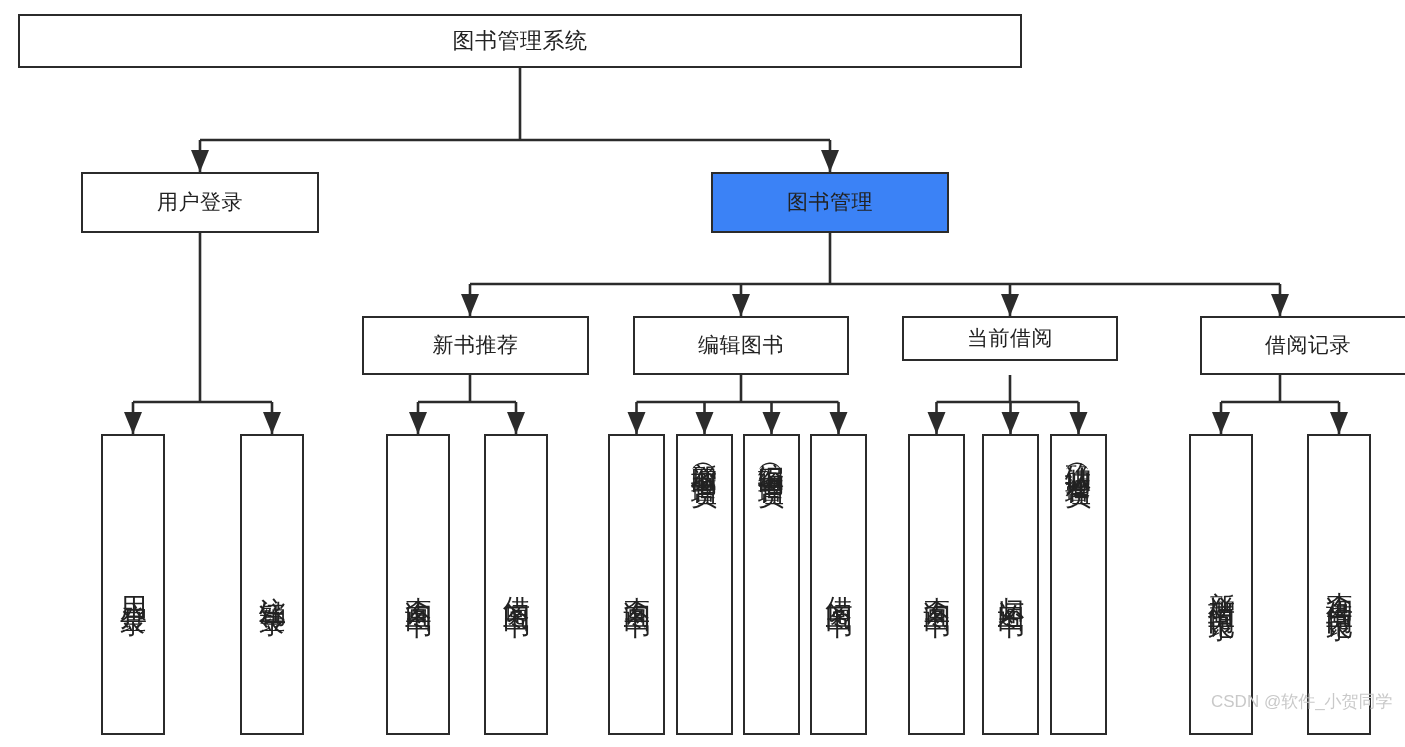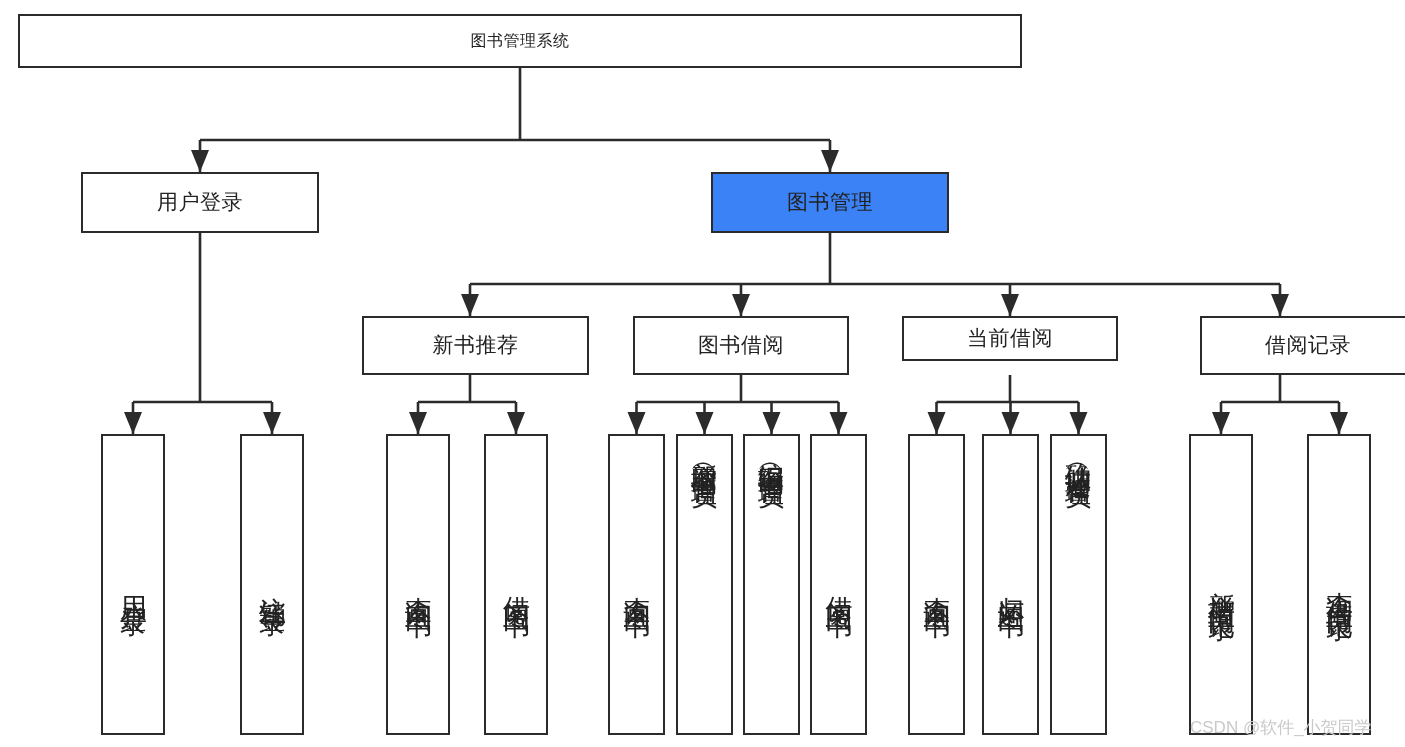--- a/index.html
+++ b/index.html
@@ -43,21 +43,21 @@
     line-height: 1.18;
     color: #222222;
   }
   
   .node.horiz .label {
     font-size: 21px;
     letter-spacing: 0.5px;
     white-space: nowrap;
   }
   .node.root .label {
-    font-size: 16px;
+    font-size: 22px;
   }
   
   .node.vert {
     align-items: center;
     justify-content: center;
     padding: 6px 0;
   }
   .node.vert .label {
     writing-mode: vertical-rl;
     text-orientation: upright;
@@ -147,21 +147,21 @@
       <div class="node horiz" style="left: 81px; top: 172px; width: 238px; height: 61px; border-color: rgb(43, 43, 43); background: rgb(255, 255, 255);">
         <span class="label" style="color: rgb(34, 34, 34);">用户登录</span>
       </div>
       <div class="node horiz" style="left: 711px; top: 172px; width: 238px; height: 61px; border-color: rgb(43, 43, 43); background: #3b82f6;">
         <span class="label" style="color: rgb(34, 34, 34);">图书管理</span>
       </div>
       <div class="node horiz" style="left: 362px; top: 316px; width: 227px; height: 59px; border-color: rgb(43, 43, 43); background: rgb(255, 255, 255);">
         <span class="label" style="color: rgb(34, 34, 34);">新书推荐</span>
       </div>
       <div class="node horiz" style="left: 633px; top: 316px; width: 216px; height: 59px; border-color: rgb(43, 43, 43); background: rgb(255, 255, 255);">
-        <span class="label" style="color: rgb(34, 34, 34);">图书借阅</span>
+        <span class="label" style="color: rgb(34, 34, 34);">编辑图书</span>
       </div>
       <div class="node horiz" style="left: 902px; top: 316px; width: 216px; height: 45px; border-color: rgb(43, 43, 43); background: rgb(255, 255, 255);">
         <span class="label" style="color: rgb(34, 34, 34);">当前借阅</span>
       </div>
       <div class="node horiz" style="left: 1200px; top: 316px; width: 216px; height: 59px; border-color: rgb(43, 43, 43); background: rgb(255, 255, 255);">
         <span class="label" style="color: rgb(34, 34, 34);">借阅记录</span>
       </div>
       <div class="node vert" style="left: 101px; top: 434px; width: 64px; height: 301px; border-color: rgb(43, 43, 43); background: rgb(255, 255, 255);">
         <span class="label" style="color: rgb(34, 34, 34);">用户登录</span>
       </div>
@@ -195,14 +195,14 @@
       <div class="node vert tall top" style="left: 1050px; top: 434px; width: 57px; height: 301px; border-color: rgb(43, 43, 43); background: rgb(255, 255, 255);">
         <span class="label" style="color: rgb(34, 34, 34);">确认归还（管理员）</span>
       </div>
       <div class="node vert" style="left: 1189px; top: 434px; width: 64px; height: 301px; border-color: rgb(43, 43, 43); background: rgb(255, 255, 255);">
         <span class="label" style="color: rgb(34, 34, 34);">新增借阅记录</span>
       </div>
       <div class="node vert" style="left: 1307px; top: 434px; width: 64px; height: 301px; border-color: rgb(43, 43, 43); background: rgb(255, 255, 255);">
         <span class="label" style="color: rgb(34, 34, 34);">查询借阅记录</span>
       </div>
     </div>
-  <div class="watermark" style="left: 1190px; top: 716px; color: rgb(201, 201, 201);">CSDN @软件_小贺同学</div>
+  <div class="watermark" style="left: 1190px; top: 690px; color: rgb(201, 201, 201); padding-left: 21px;">CSDN @软件_小贺同学</div>
 </div>
 
 </body></html>

